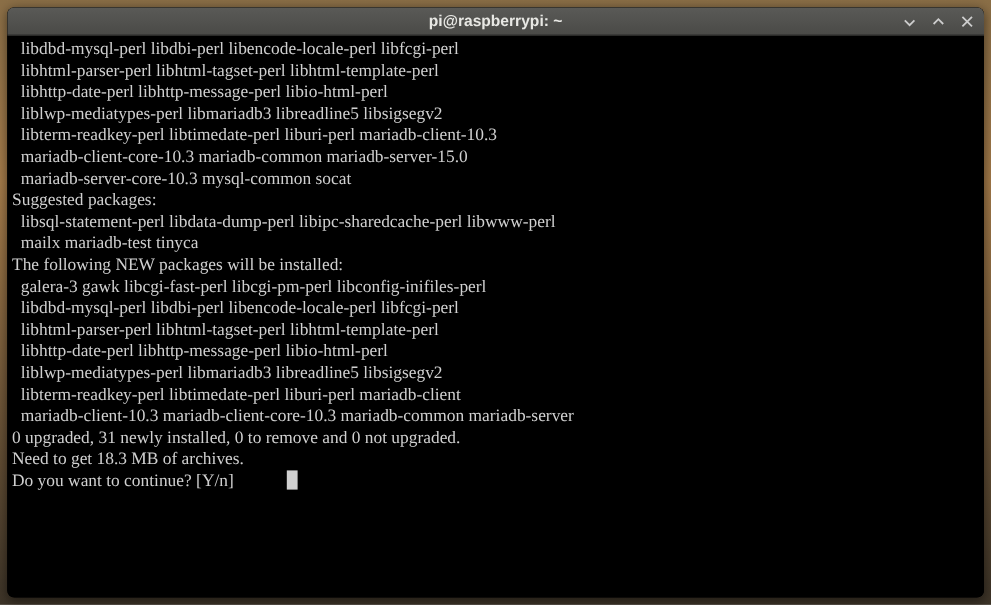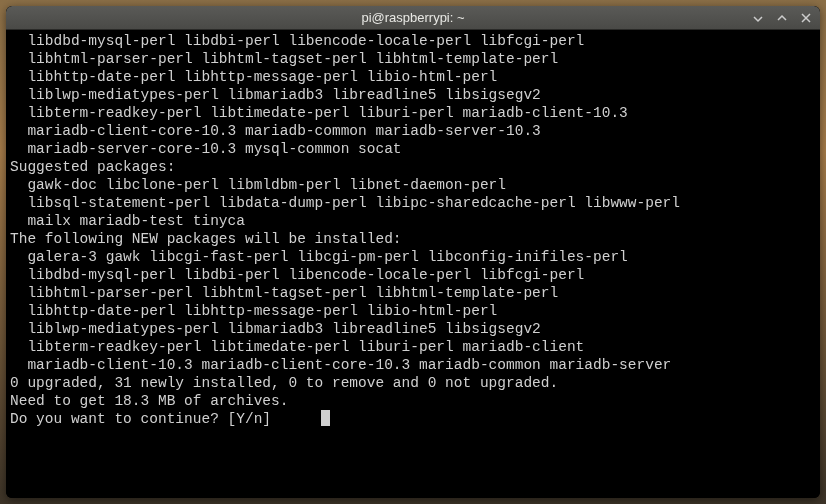--- a/index.html
+++ b/index.html
@@ -31,21 +31,21 @@
     justify-content: center;
     position: relative;
     border-top-left-radius: 6px;
     border-top-right-radius: 6px;
     border-bottom: 1px solid #2a2a28;
   }
   .title {
     color: #e8e8e4;
     font-size: 13px;
     font-family: sans-serif;
-    font-weight: normal;
+    font-weight: bold;
   }
   .controls {
     position: absolute;
     right: 6px;
     top: 0;
     height: 100%;
     display: flex;
     align-items: center;
     gap: 8px;
   }
@@ -64,21 +64,21 @@
     flex: 1;
     background: #000;
     padding: 2px 4px;
     overflow: hidden;
   }
   .line {
     color: #d0d0d0;
     font-size: 14.5px;
     line-height: 18px;
     white-space: pre;
-    font-family: Liberation Mono, monospace;
+    font-family: Liberation Serif, serif;
   }
   .prompt-line {
     display: flex;
     align-items: flex-start;
     gap: 40px;
   }
   .cursor {
     display: inline-block;
     width: 9px;
     height: 16px;
@@ -110,24 +110,23 @@
           </svg>
       </div>
     </div>
   </div>
   <div class="terminal">
     <div class="line">  libdbd-mysql-perl libdbi-perl libencode-locale-perl libfcgi-perl</div>
     <div class="line">  libhtml-parser-perl libhtml-tagset-perl libhtml-template-perl</div>
     <div class="line">  libhttp-date-perl libhttp-message-perl libio-html-perl</div>
     <div class="line">  liblwp-mediatypes-perl libmariadb3 libreadline5 libsigsegv2</div>
     <div class="line">  libterm-readkey-perl libtimedate-perl liburi-perl mariadb-client-10.3</div>
-    <div class="line">  mariadb-client-core-10.3 mariadb-common mariadb-server-10.3</div>
+    <div class="line">  mariadb-client-core-10.3 mariadb-common mariadb-server-15.0</div>
     <div class="line">  mariadb-server-core-10.3 mysql-common socat</div>
     <div class="line">Suggested packages:</div>
-    <div class="line">  gawk-doc libclone-perl libmldbm-perl libnet-daemon-perl</div>
     <div class="line">  libsql-statement-perl libdata-dump-perl libipc-sharedcache-perl libwww-perl</div>
     <div class="line">  mailx mariadb-test tinyca</div>
     <div class="line">The following NEW packages will be installed:</div>
     <div class="line">  galera-3 gawk libcgi-fast-perl libcgi-pm-perl libconfig-inifiles-perl</div>
     <div class="line">  libdbd-mysql-perl libdbi-perl libencode-locale-perl libfcgi-perl</div>
     <div class="line">  libhtml-parser-perl libhtml-tagset-perl libhtml-template-perl</div>
     <div class="line">  libhttp-date-perl libhttp-message-perl libio-html-perl</div>
     <div class="line">  liblwp-mediatypes-perl libmariadb3 libreadline5 libsigsegv2</div>
     <div class="line">  libterm-readkey-perl libtimedate-perl liburi-perl mariadb-client</div>
     <div class="line">  mariadb-client-10.3 mariadb-client-core-10.3 mariadb-common mariadb-server</div>

